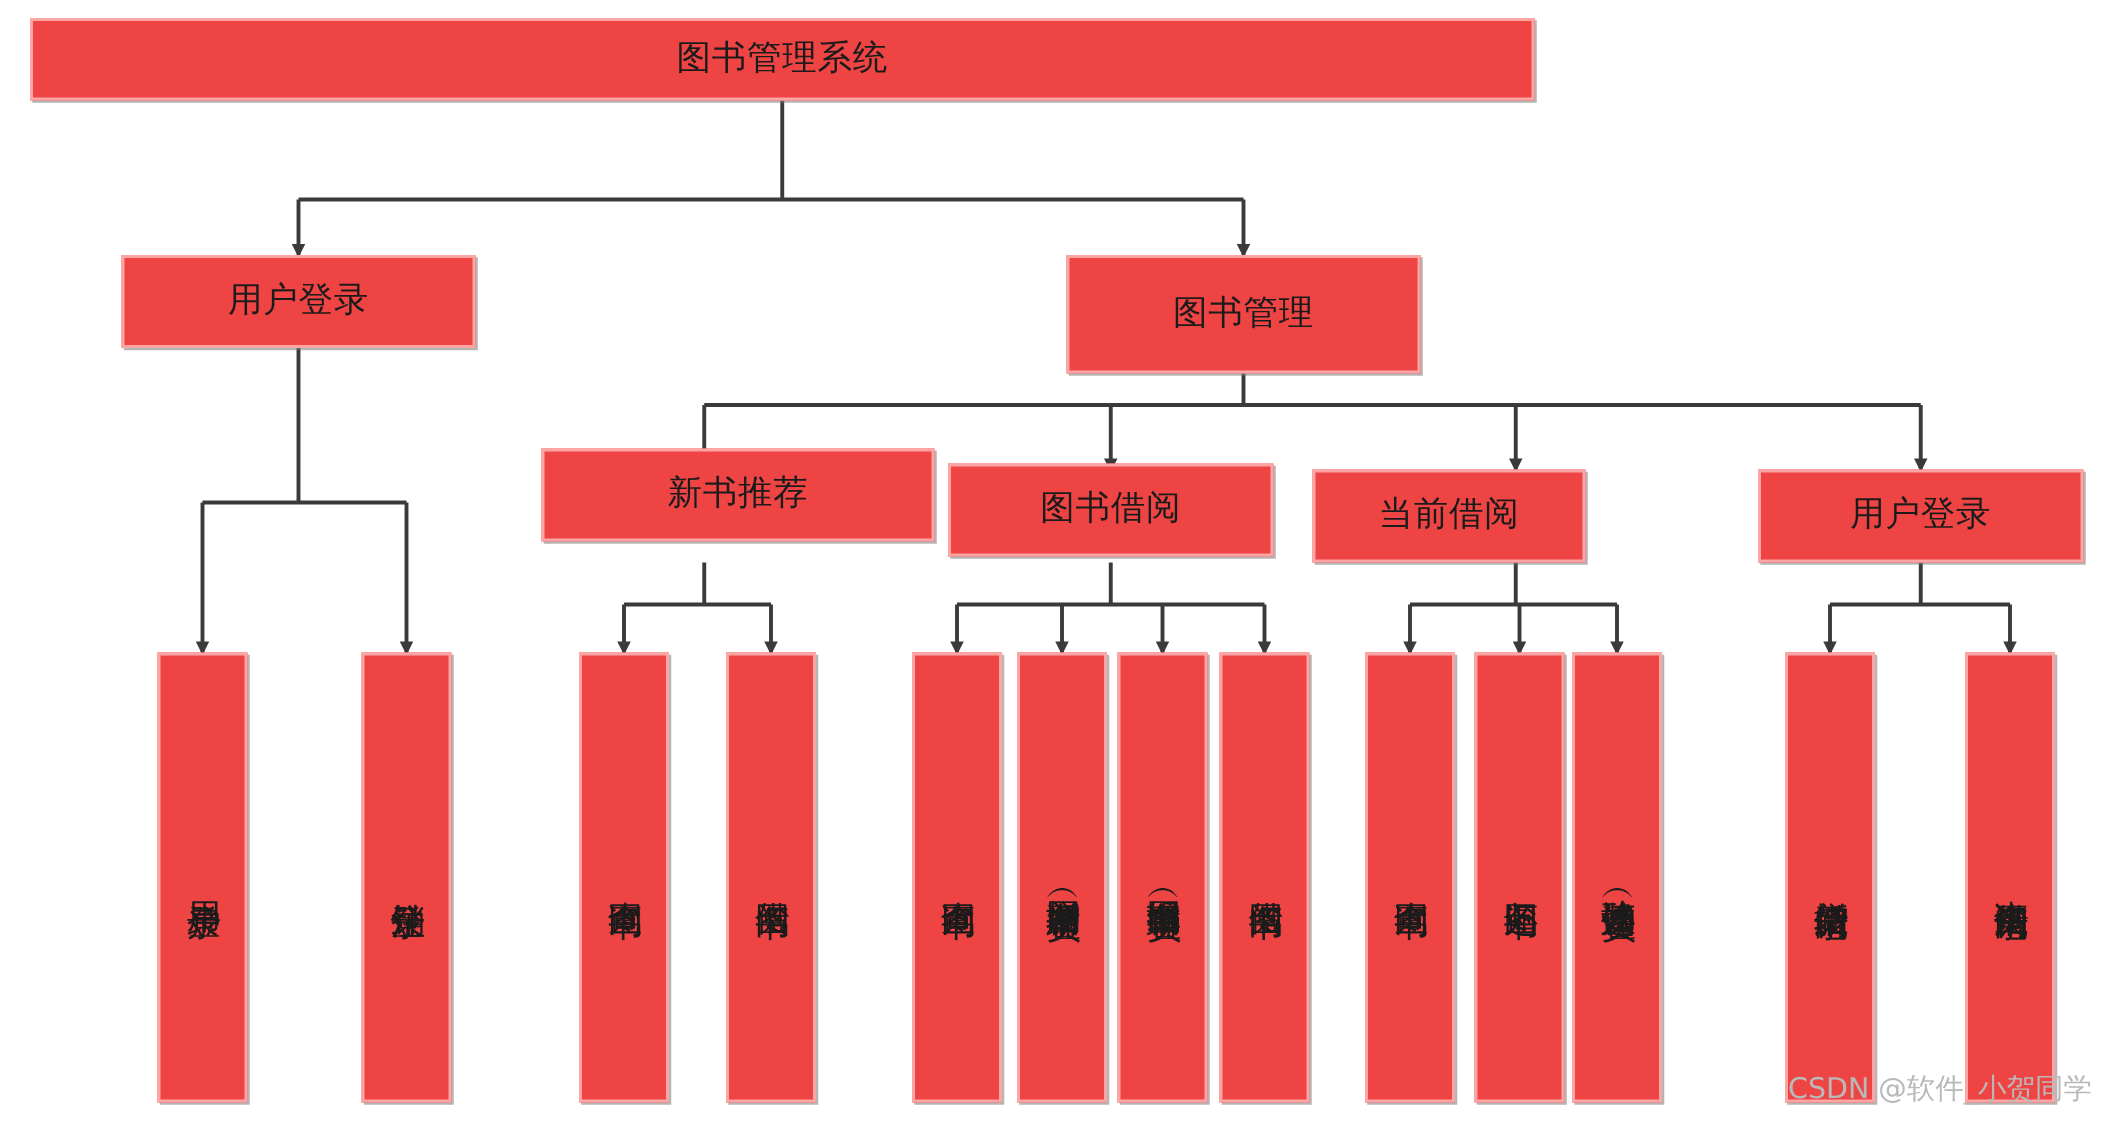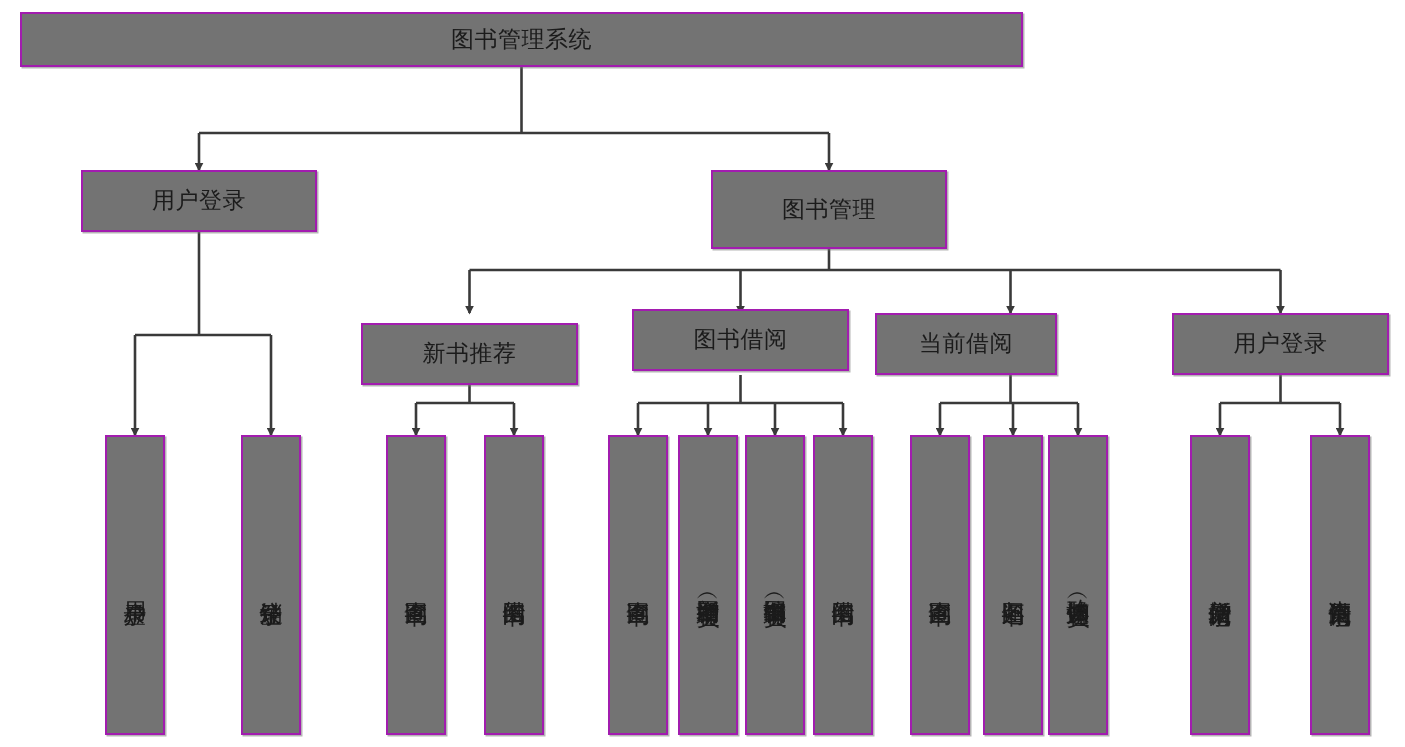--- a/index.html
+++ b/index.html
@@ -21,22 +21,22 @@
     position: absolute;
     left: 0;
     top: 0;
     width: 1405px;
     height: 747px;
     pointer-events: none;
   }
   .node {
     position: absolute;
     box-sizing: border-box;
-    background: #737373;
-    border: 2px solid #a21caf;
+    background: #ef4444;
+    border: 2px solid #fca5a5;
     box-shadow: 1.5px 1.5px 0 0 rgba(120,120,120,0.55);
     display: flex;
     align-items: center;
     justify-content: center;
     color: #1b1b1b;
   }
   .node .label {
     display: block;
     text-align: center;
     line-height: 1.02;
@@ -115,21 +115,21 @@
   <div id="nodes">
       <div class="node horizontal" style="left: 20px; top: 12px; width: 1003px; height: 55px;">
         <span class="label">图书管理系统</span>
       </div>
       <div class="node horizontal" style="left: 81px; top: 170px; width: 236px; height: 62px;">
         <span class="label">用户登录</span>
       </div>
       <div class="node horizontal" style="left: 711px; top: 170px; width: 236px; height: 79px;">
         <span class="label">图书管理</span>
       </div>
-      <div class="node horizontal" style="left: 361px; top: 323px; width: 217px; height: 62px;">
+      <div class="node horizontal" style="left: 361px; top: 299px; width: 262px; height: 62px;">
         <span class="label">新书推荐</span>
       </div>
       <div class="node horizontal" style="left: 632px; top: 309px; width: 217px; height: 62px;">
         <span class="label">图书借阅</span>
       </div>
       <div class="node horizontal" style="left: 850px; top: 313px; width: 182px; height: 62px; margin-left: 25px;">
         <span class="label">当前借阅</span>
       </div>
       <div class="node horizontal" style="left: 1172px; top: 313px; width: 217px; height: 62px;">
         <span class="label">用户登录</span>
@@ -168,13 +168,14 @@
         <span class="label">确认归还（管理员）</span>
       </div>
       <div class="node vertical" style="left: 1190px; top: 435px; width: 60px; height: 300px;">
         <span class="label">新增借阅记录</span>
       </div>
       <div class="node vertical" style="left: 1310px; top: 435px; width: 60px; height: 300px;">
         <span class="label">查询借阅记录</span>
       </div>
     </div>
 
+  <div class="watermark" style="left: 1192px; top: 713px;">CSDN @软件_小贺同学</div>
 </div>
 
 </body></html>

